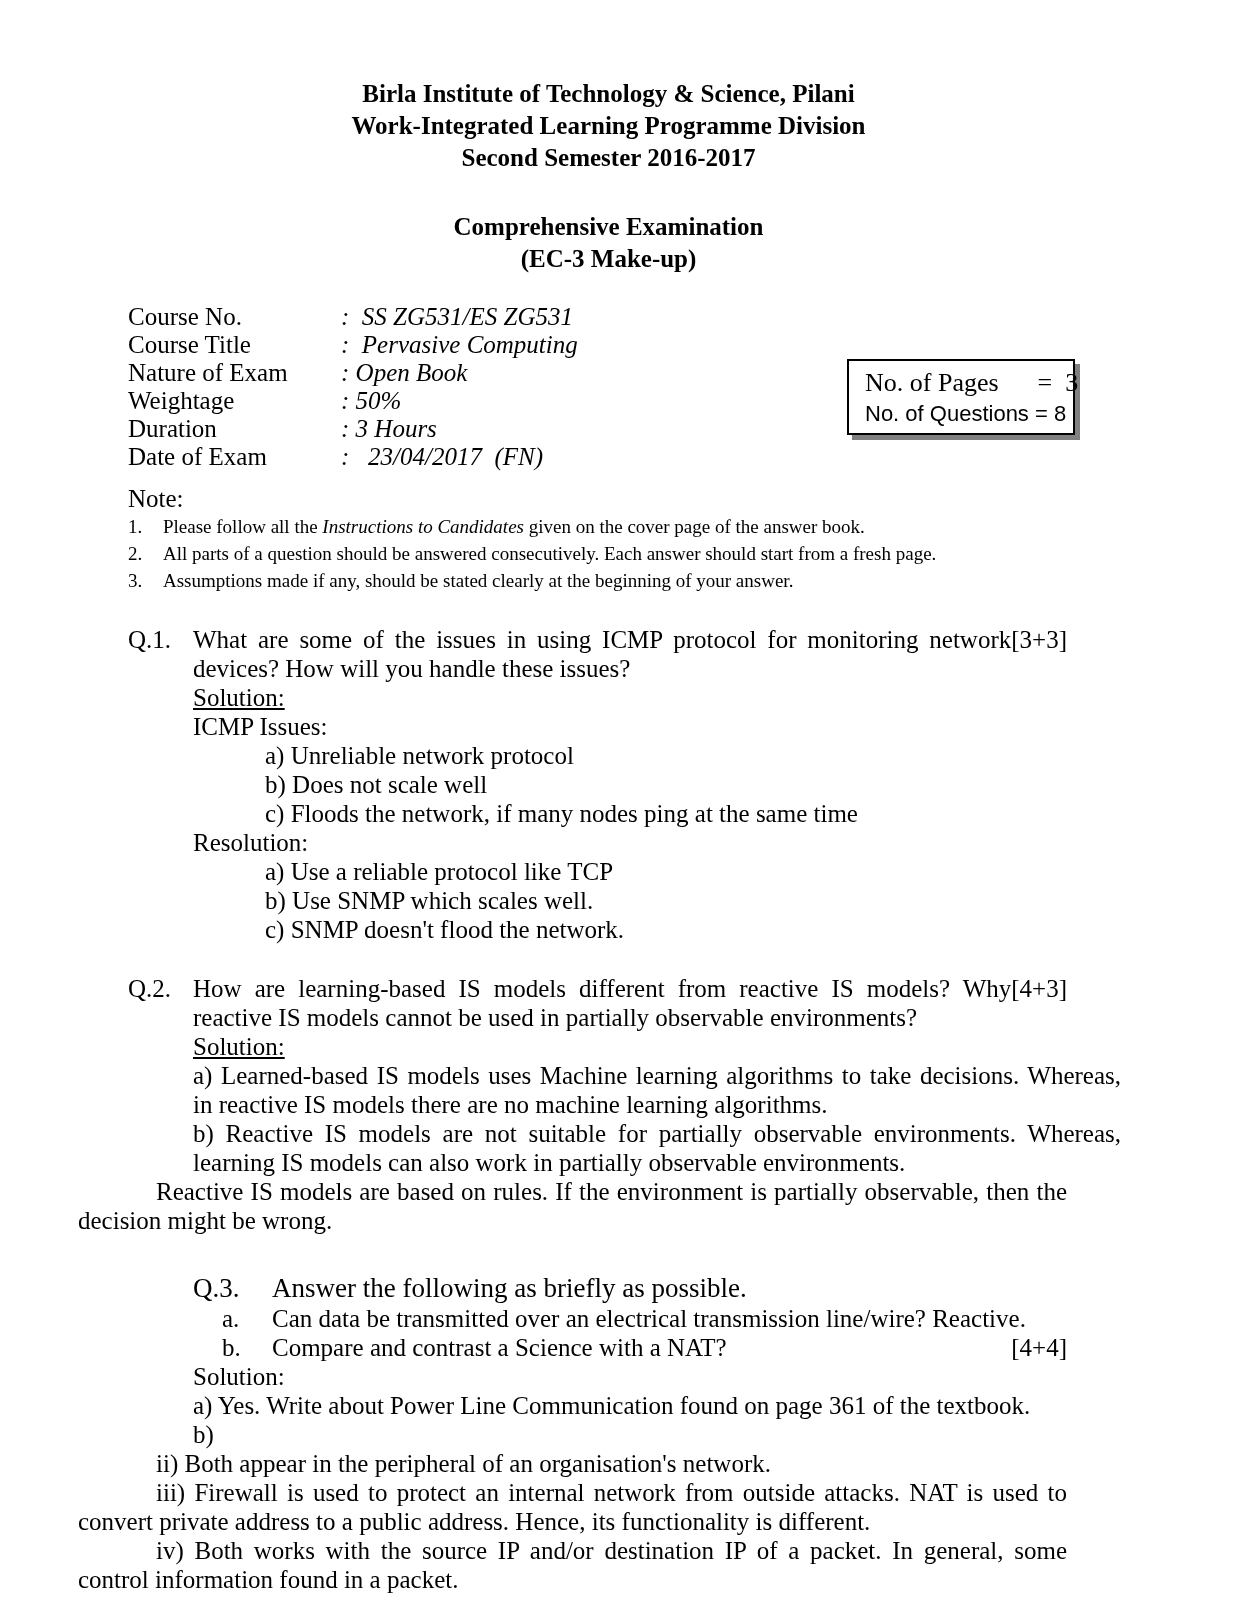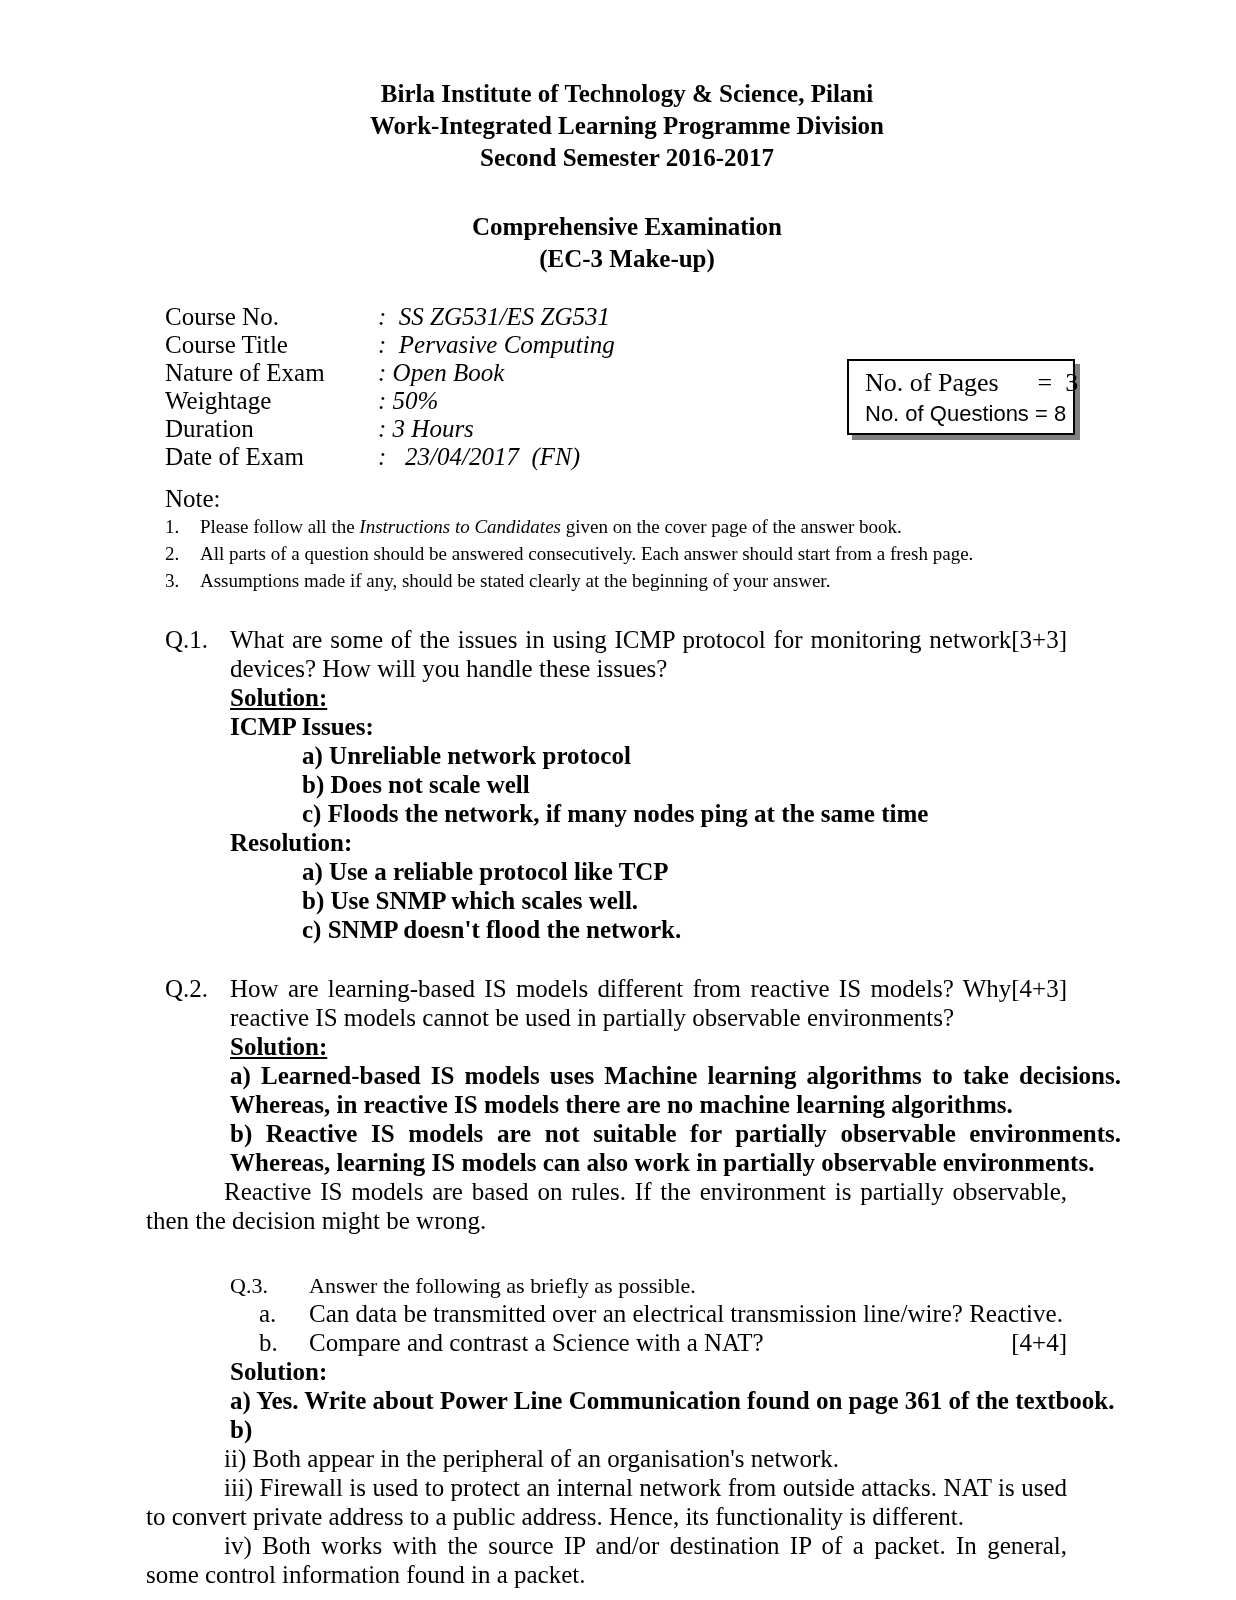--- a/index.html
+++ b/index.html
@@ -10,21 +10,20 @@
   }
   .page {
     position: relative;
     width: 1217px;
     height: 1600px;
     background: #ffffff;
     color: #000000;
     font-family: "Liberation Serif", "DejaVu Serif", serif;
     overflow: hidden;
     box-sizing: border-box;
-    padding-left: 37px;
   }
 
   
   .header {
     text-align: center;
     font-weight: bold;
     font-size: 25px;
     line-height: 1.27;
     padding-top: 78px;
   }
@@ -122,47 +121,46 @@
   .ind1 { margin-left: 0px; }
   .ind2 { margin-left: 72px; }
 
   .body-plain {
     margin-left: 193px;
     margin-right: 96px;
     font-size: 25px;
     line-height: 1.16;
     text-align: justify;
     text-justify: inter-word;
-    font-weight: bold;
   }
   .body-plain.nojust { text-align: left; }
 
   
   .q3 { margin-top: 38px; }
   .q3-head {
     margin-left: 193px;
     margin-right: 150px;
-    font-size: 22px;
+    font-size: 27px;
     line-height: 1.16;
     display: flex;
   }
   .q3-head .lab { width: 79px; flex: none; }
   .q3-sub {
     margin-left: 222px;
     margin-right: 150px;
     font-size: 25px;
     line-height: 1.16;
     display: flex;
   }
   .q3-sub .lab { width: 50px; flex: none; }
   .q3-sub .txt { flex: 1; }
   .q3-sub .marks { float: right; }
 
   .hang {
-    margin-left: 109px;
+    margin-left: 78px;
     margin-right: 150px;
     font-size: 25px;
     line-height: 1.16;
     text-align: justify;
     text-justify: inter-word;
     text-indent: 78px;
   }
 </style>
 </head>
 <body>

